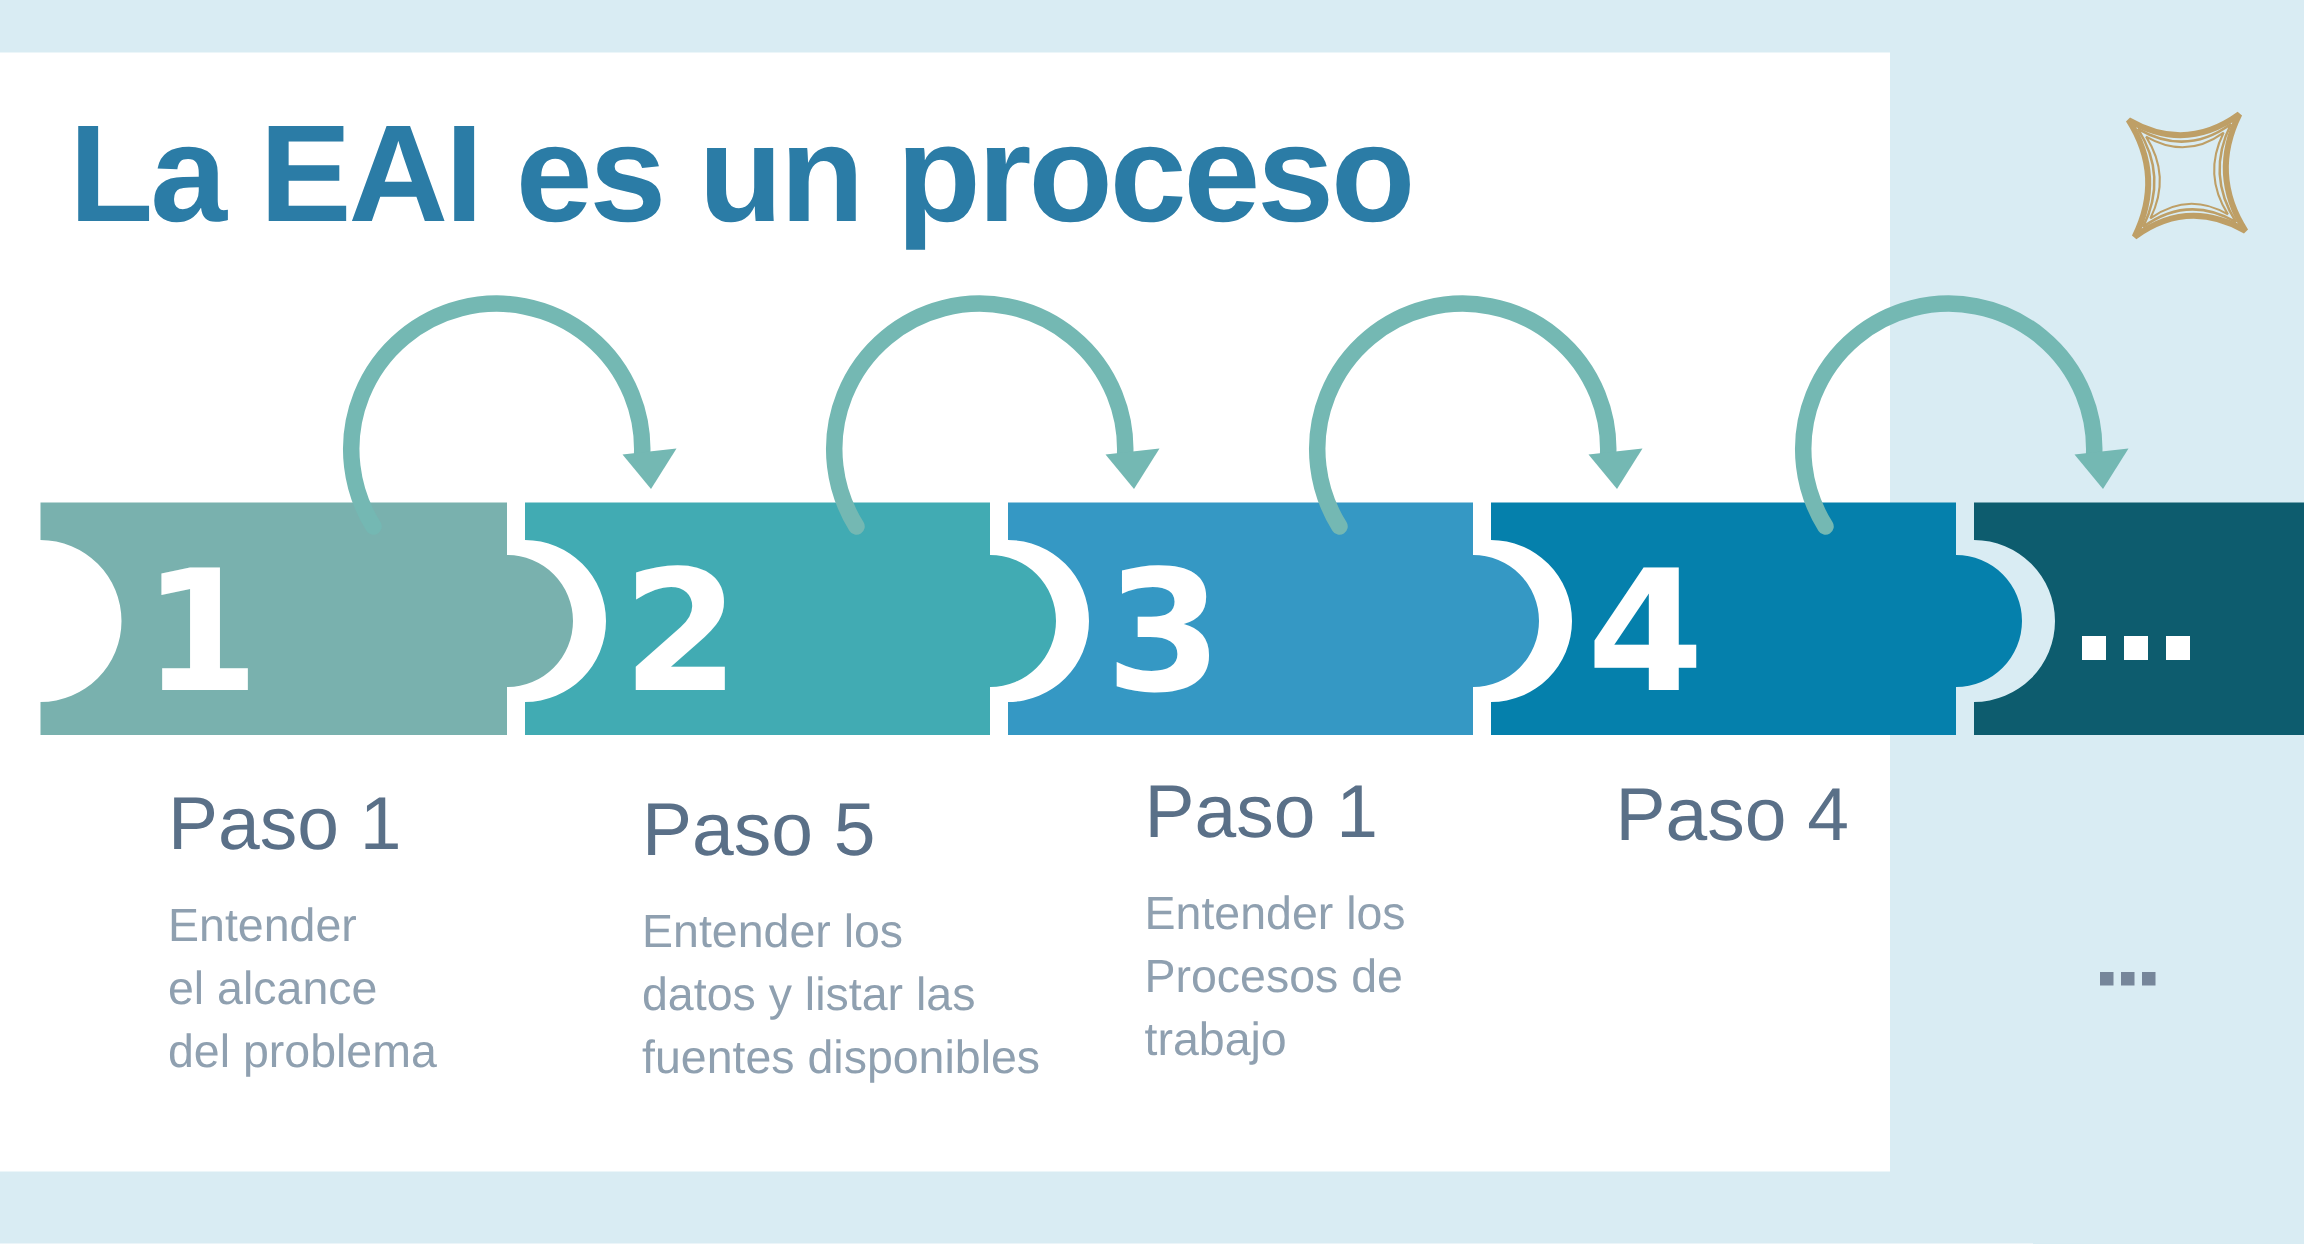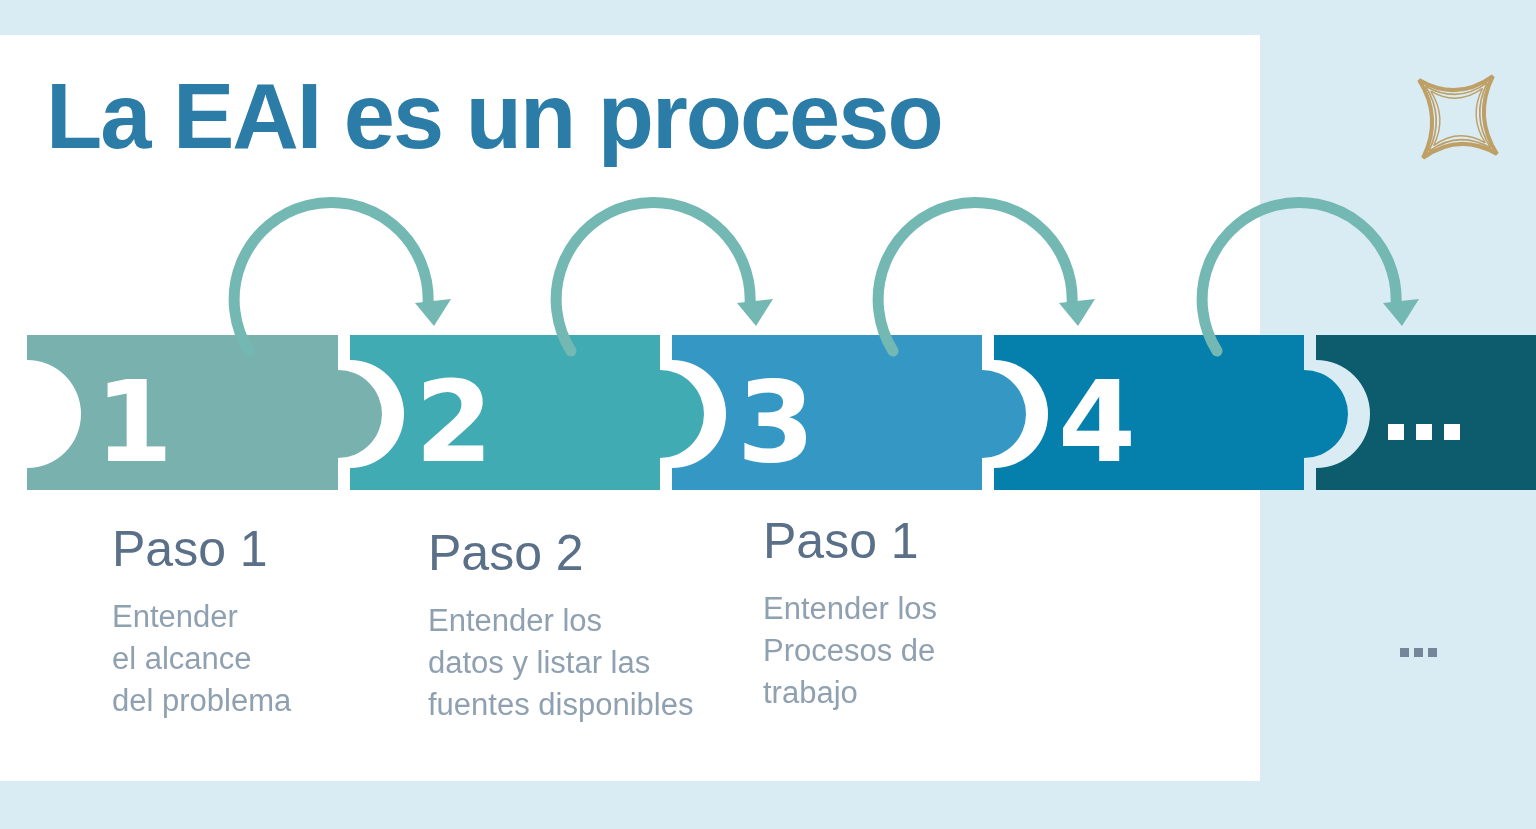--- a/index.html
+++ b/index.html
@@ -94,32 +94,33 @@
     <span></span>
   </div>
 
   <div class="step-col col1">
     <div class="step-heading">Paso 1</div>
     <div class="step-desc">Entender
 el alcance
 del problema</div>
   </div>
   <div class="step-col col2">
-    <div class="step-heading">Paso 2</div>
+    <div class="step-heading">Paso 5</div>
     <div class="step-desc">Entender los
 datos y listar las
 fuentes disponibles</div>
   </div>
   <div class="step-col col3">
     <div class="step-heading">Paso 1</div>
     <div class="step-desc">Entender los
 Procesos de
 trabajo</div>
   </div>
   <div class="step-col col4">
+    <div class="step-heading">Paso 4</div>
   </div>
 
   <div class="more-dots" role="img" aria-label="...">
     <span></span>
     <span></span>
     <span></span>
   </div>
 </div>
 
 </body></html>

